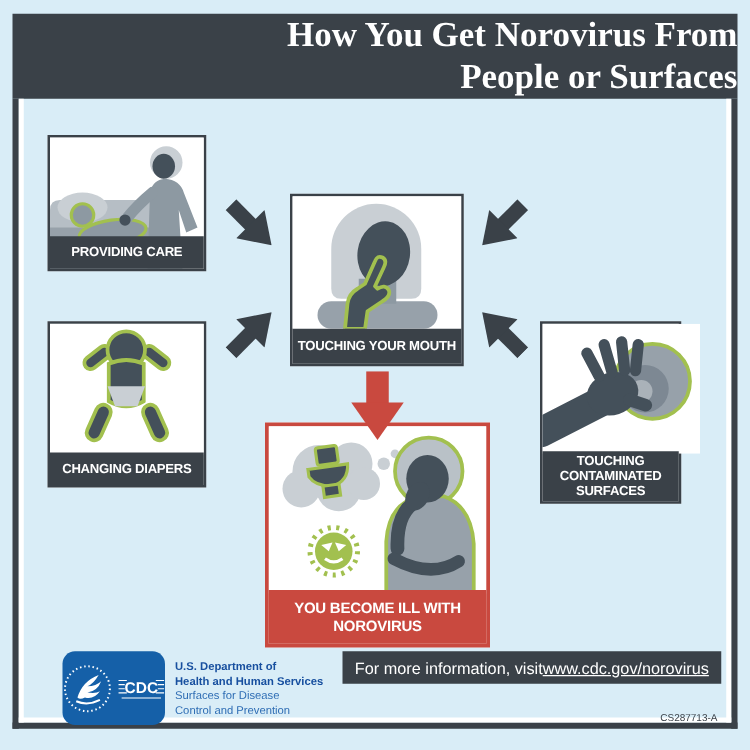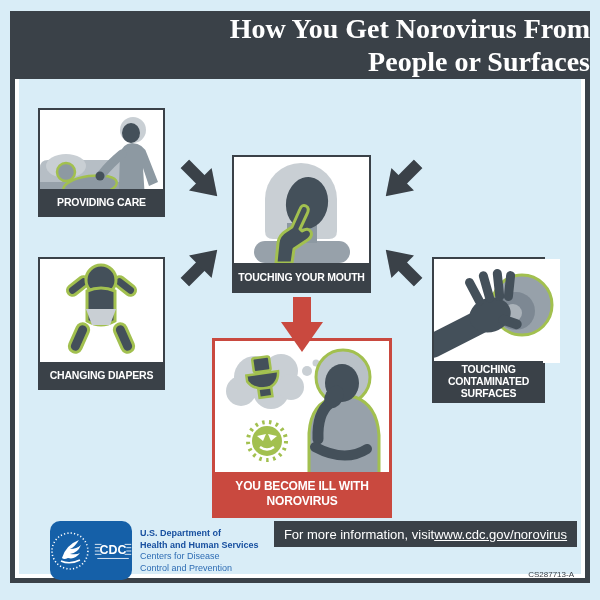--- a/index.html
+++ b/index.html
@@ -242,21 +242,21 @@
           <line x1="37" y1="17" x2="45" y2="17"></line>
         <line x1="4" y1="22" x2="42" y2="22"></line>
       </g>
       <text x="23" y="17" text-anchor="middle" font-size="15" font-weight="bold" fill="#fff">CDC</text>
     </svg>
   </div>
 
   <div class="dept">
     <div class="b">U.S. Department of</div>
     <div class="b">Health and Human Services</div>
-    <div class="r">Centers for Disease</div>
+    <div class="r">Surfaces for Disease</div>
     <div class="r">Control and Prevention</div>
   </div>
 
   <div class="info-bar">
     <span>For more information, visit </span>
     <span class="url">www.cdc.gov/norovirus</span>
   </div>
 
   <div class="doc-id">CS287713-A</div>
 

